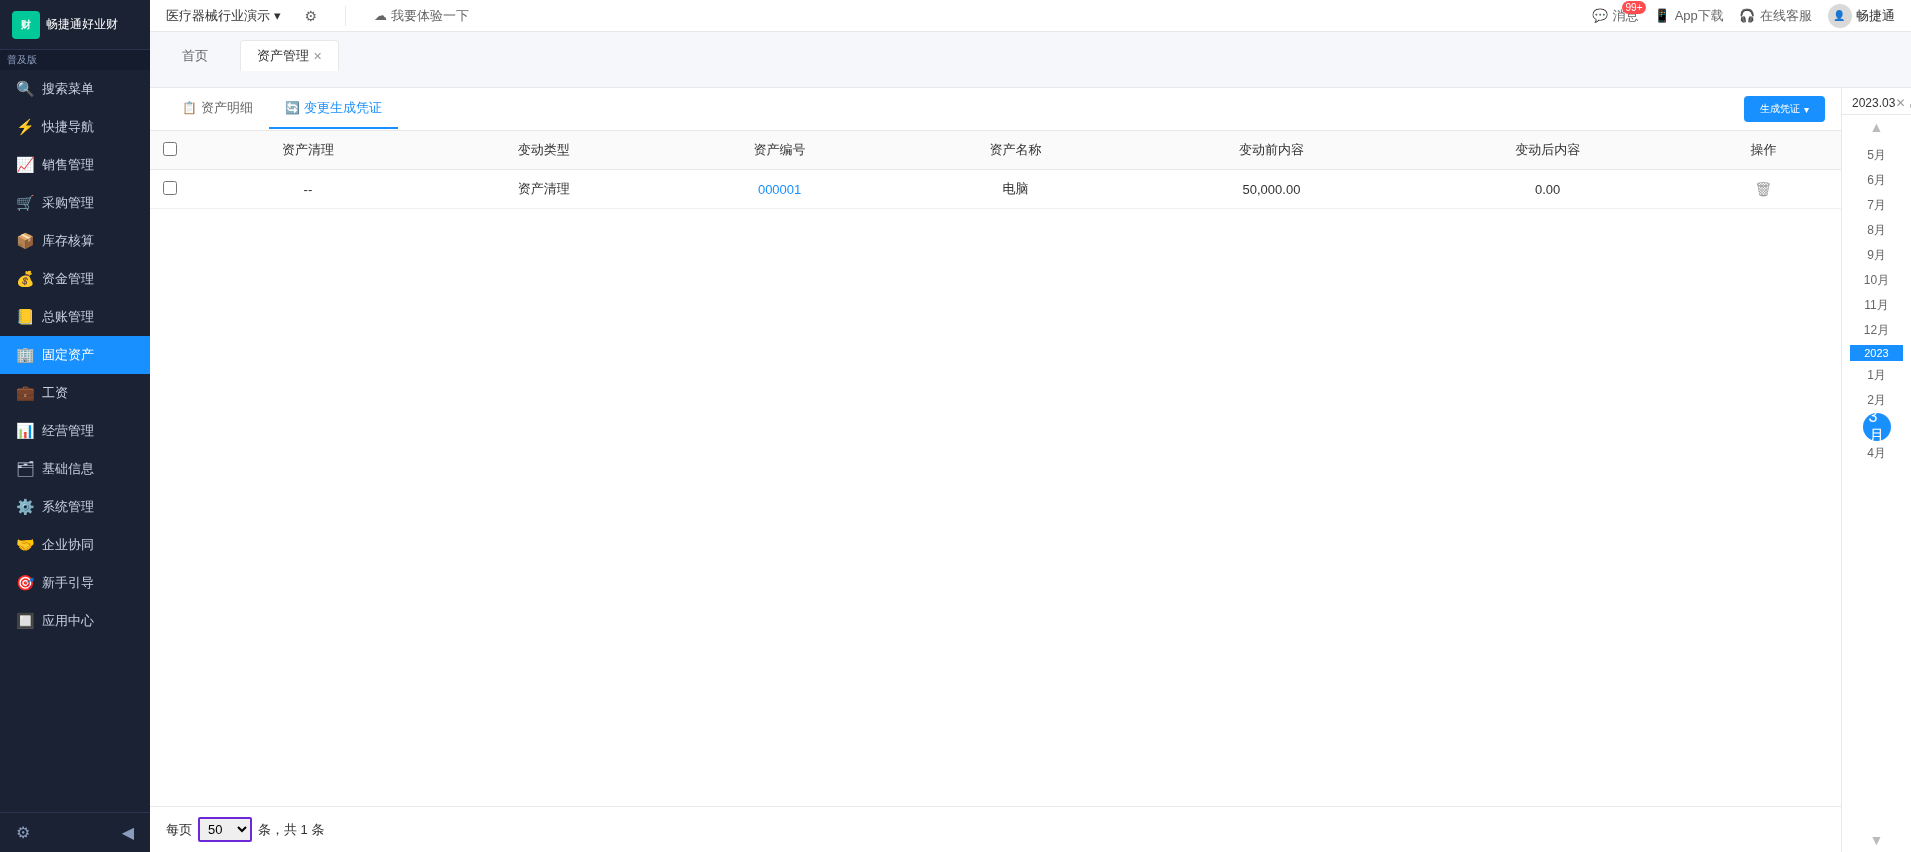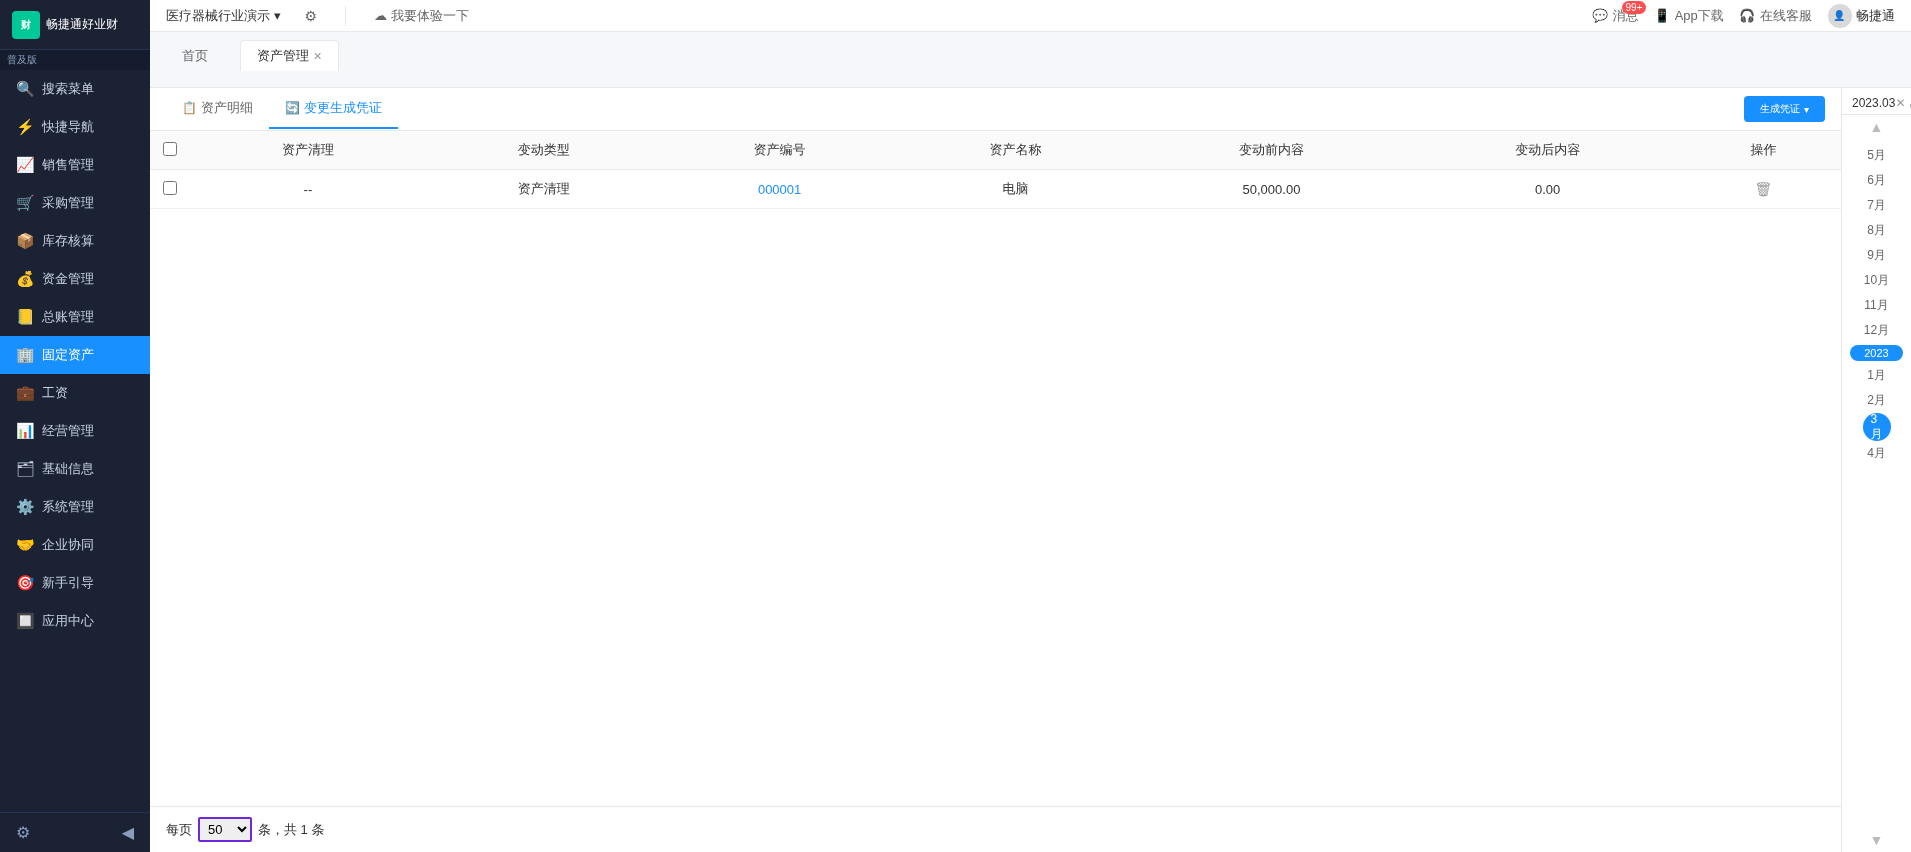--- a/index.html
+++ b/index.html
@@ -163,24 +163,24 @@
     .timeline-body::-webkit-scrollbar { width: 0; }
     .month-item {
       display: flex; align-items: center; justify-content: center;
       padding: 4px 8px; cursor: pointer; font-size: 12px; color: #666;
       position: relative;
     }
     .month-item.active-month {
       background: #1890ff; color: #fff; border-radius: 50%;
       width: 28px; height: 28px; margin: 0 auto;
       display: flex; align-items: center; justify-content: center;
-      font-size: 12px;
+      font-size: 16px;
     }
     .month-item.current-year-label {
-      background: #1890ff; color: #fff; border-radius: 8px;
+      background: #1890ff; color: #fff; border-radius: 0;
       font-size: 11px; padding: 2px 6px; margin: 2px 8px;
     }
     .timeline-up, .timeline-down { display: flex; align-items: center; justify-content: center; padding: 4px; color: #bbb; cursor: pointer; font-size: 14px; }
   </style>
 </head>
 <body>
 
 <div class="sidebar">
   <div class="sidebar-logo">
     <div class="sidebar-logo-icon">财</div>

